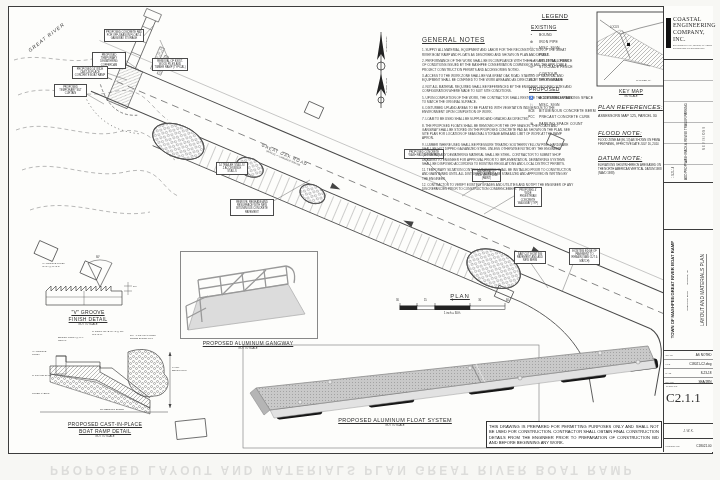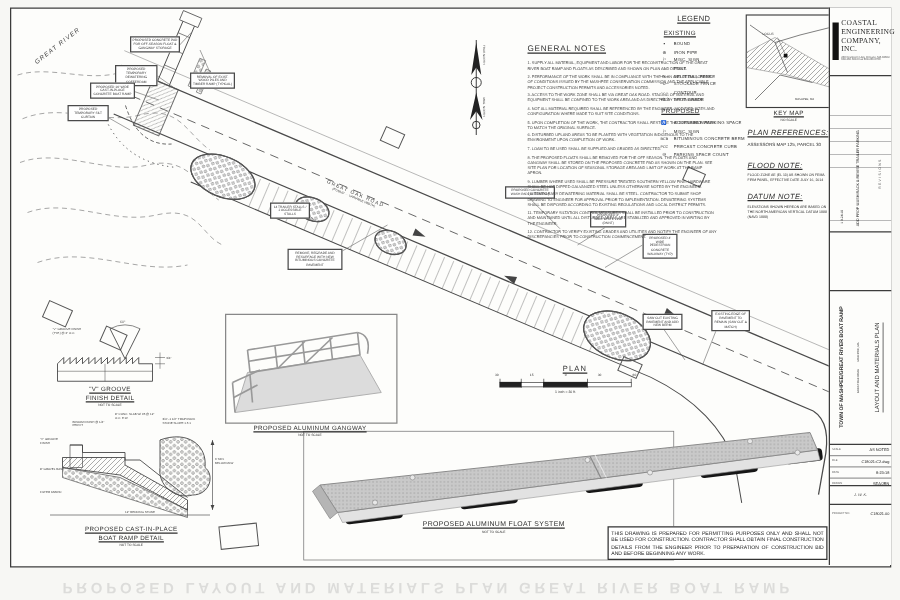--- a/index.html
+++ b/index.html
@@ -455,20 +455,24 @@
     <div class="fieldrow">
       <span class="flab">DATE</span>
       <span class="fval">8-23-18</span>
     </div>
     <div class="fieldrow" style="border-bottom:none;">
       <span class="flab">DRAWN</span>
       <span class="fval">SEA/JRN</span>
     </div>
   </div>
 
+  <div style="height:38px;padding:1px 2px;">
+    <div class="t22" style="color:#666;">SHEET NO.</div>
+    <div style="font-family:'Liberation Serif',serif;font-size:13px;margin-top:2px;">C2.1.1</div>
+  </div>
 
   <div style="height:14px;display:flex;align-items:center;justify-content:center;font-style:italic;font-size:3px;color:#444;">
     <span>J. W. K.</span>
   </div>
 
   <div style="height:13px;display:flex;align-items:center;justify-content:space-between;padding:0 1.5px;border-bottom:none;">
     <span class="flab">PROJECT NO.</span>
     <span class="fval">C18021.00</span>
   </div>
 </div>

